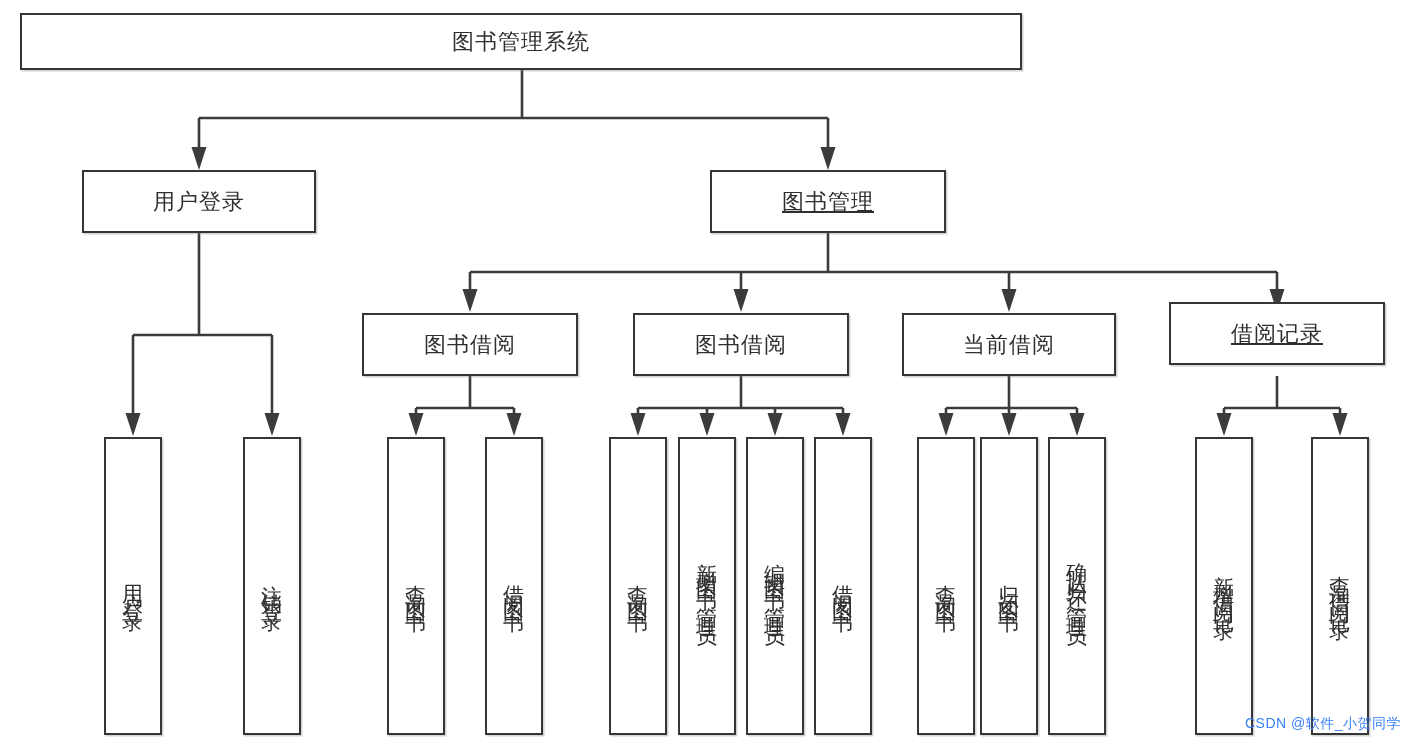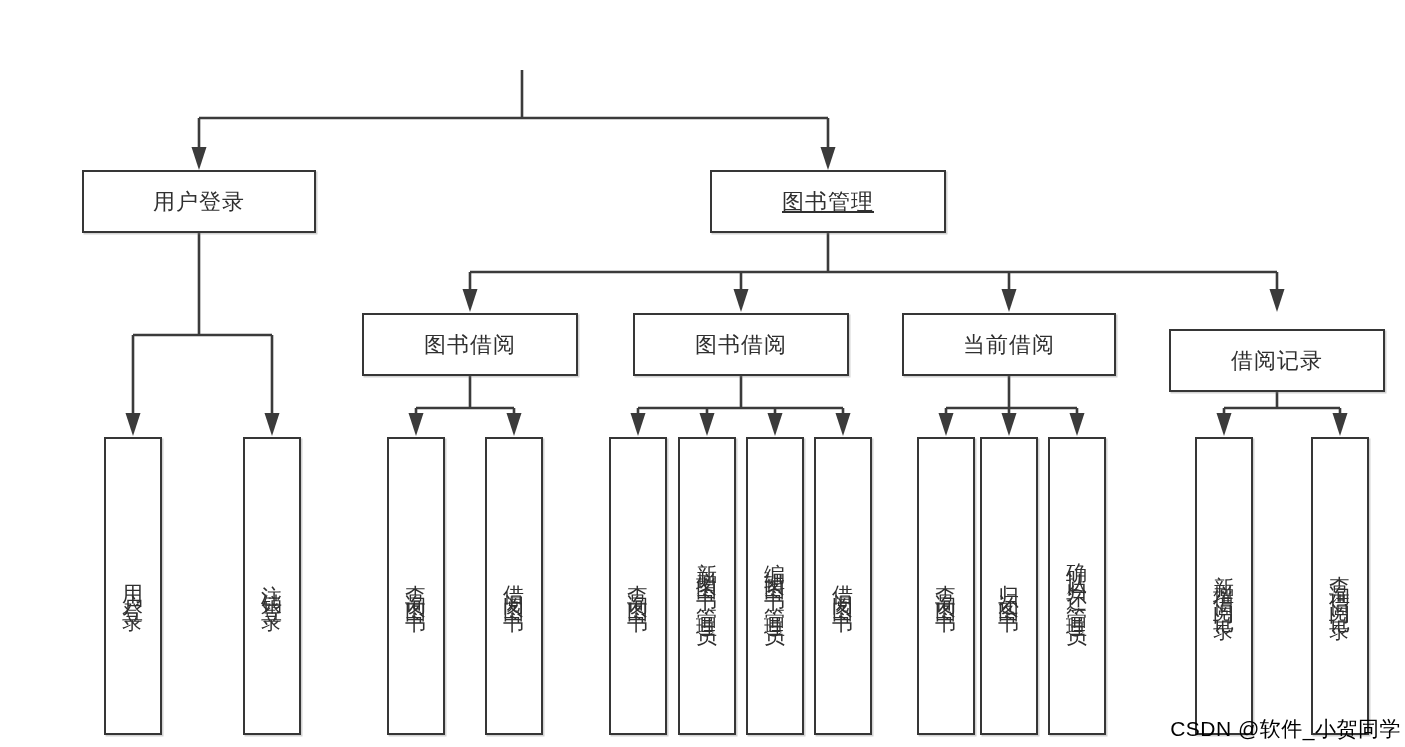--- a/index.html
+++ b/index.html
@@ -28,22 +28,22 @@
   .box.v span{
     writing-mode:vertical-rl;
     text-orientation:mixed;
     font-size:21px;
     line-height:1;
     letter-spacing:9px;
   }
   .watermark{
     position:absolute;
     top:715px;right:4px;
-    font-size:21px;
-    color:#000000;
+    font-size:14px;
+    color:#3b82f6;
     letter-spacing:0.5px;
     white-space:nowrap;
     z-index:5;
   }
 </style>
 </head>
 <body>
 
 <div id="canvas">
 
@@ -76,38 +76,41 @@
       <use href="#arrowhead" transform="translate(775,436)"></use>
       <use href="#arrowhead" transform="translate(843,436)"></use>
       <use href="#arrowhead" transform="translate(946,436)"></use>
       <use href="#arrowhead" transform="translate(1009,436)"></use>
       <use href="#arrowhead" transform="translate(1077,436)"></use>
       <use href="#arrowhead" transform="translate(1224,436)"></use>
       <use href="#arrowhead" transform="translate(1340,436)"></use>
     </g>
   </svg>
 
+  <div class="box h" style="left:20px;top:13px;width:1002px;height:57px;">
+    <span>图书管理系统</span>
+  </div>
 
   <div class="box h" style="left:82px;top:170px;width:234px;height:63px;">
     <span>用户登录</span>
   </div>
   <div class="box h" style="left:710px;top:170px;width:236px;height:63px;text-decoration:underline;">
     <span>图书管理</span>
   </div>
 
   <div class="box h" style="left:362px;top:313px;width:216px;height:63px;">
     <span>图书借阅</span>
   </div>
   <div class="box h" style="left:633px;top:313px;width:216px;height:63px;">
     <span>图书借阅</span>
   </div>
   <div class="box h" style="left:902px;top:313px;width:214px;height:63px;text-align:center;">
     <span>当前借阅</span>
   </div>
-  <div class="box h" style="left:1169px;top:329px;width:216px;height:63px;">
+  <div class="box h" style="left:1169px;top:302px;width:216px;height:63px;text-decoration:underline;">
     <span>借阅记录</span>
   </div>
 
   <div class="box v" style="left:104px;top:437px;width:58px;height:298px;">
     <span>用户登录</span>
   </div>
   <div class="box v" style="left:243px;top:437px;width:58px;height:298px;">
     <span>注销登录</span>
   </div>
 

